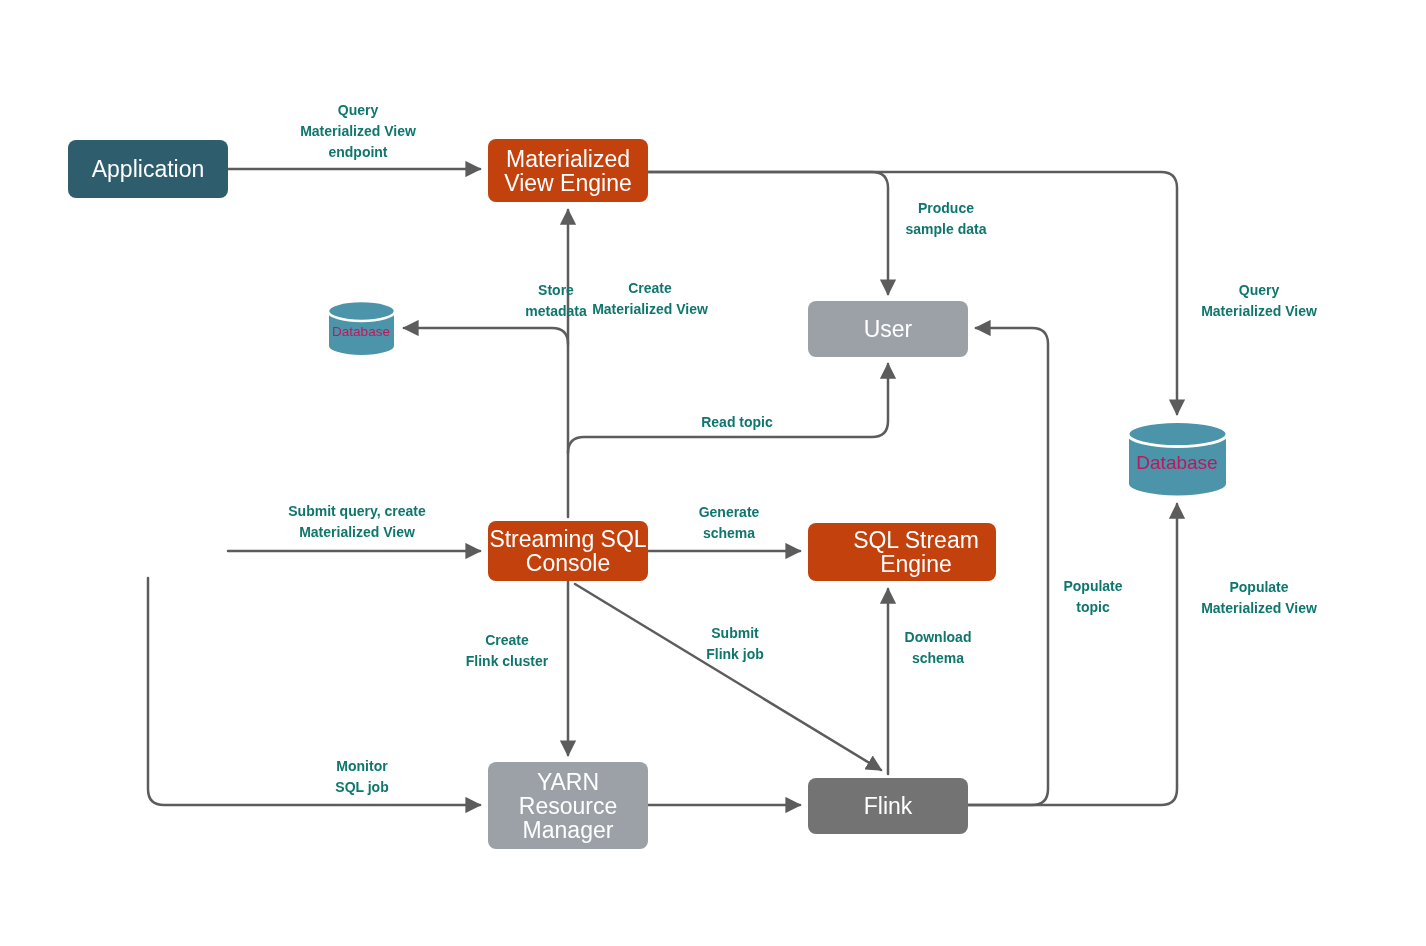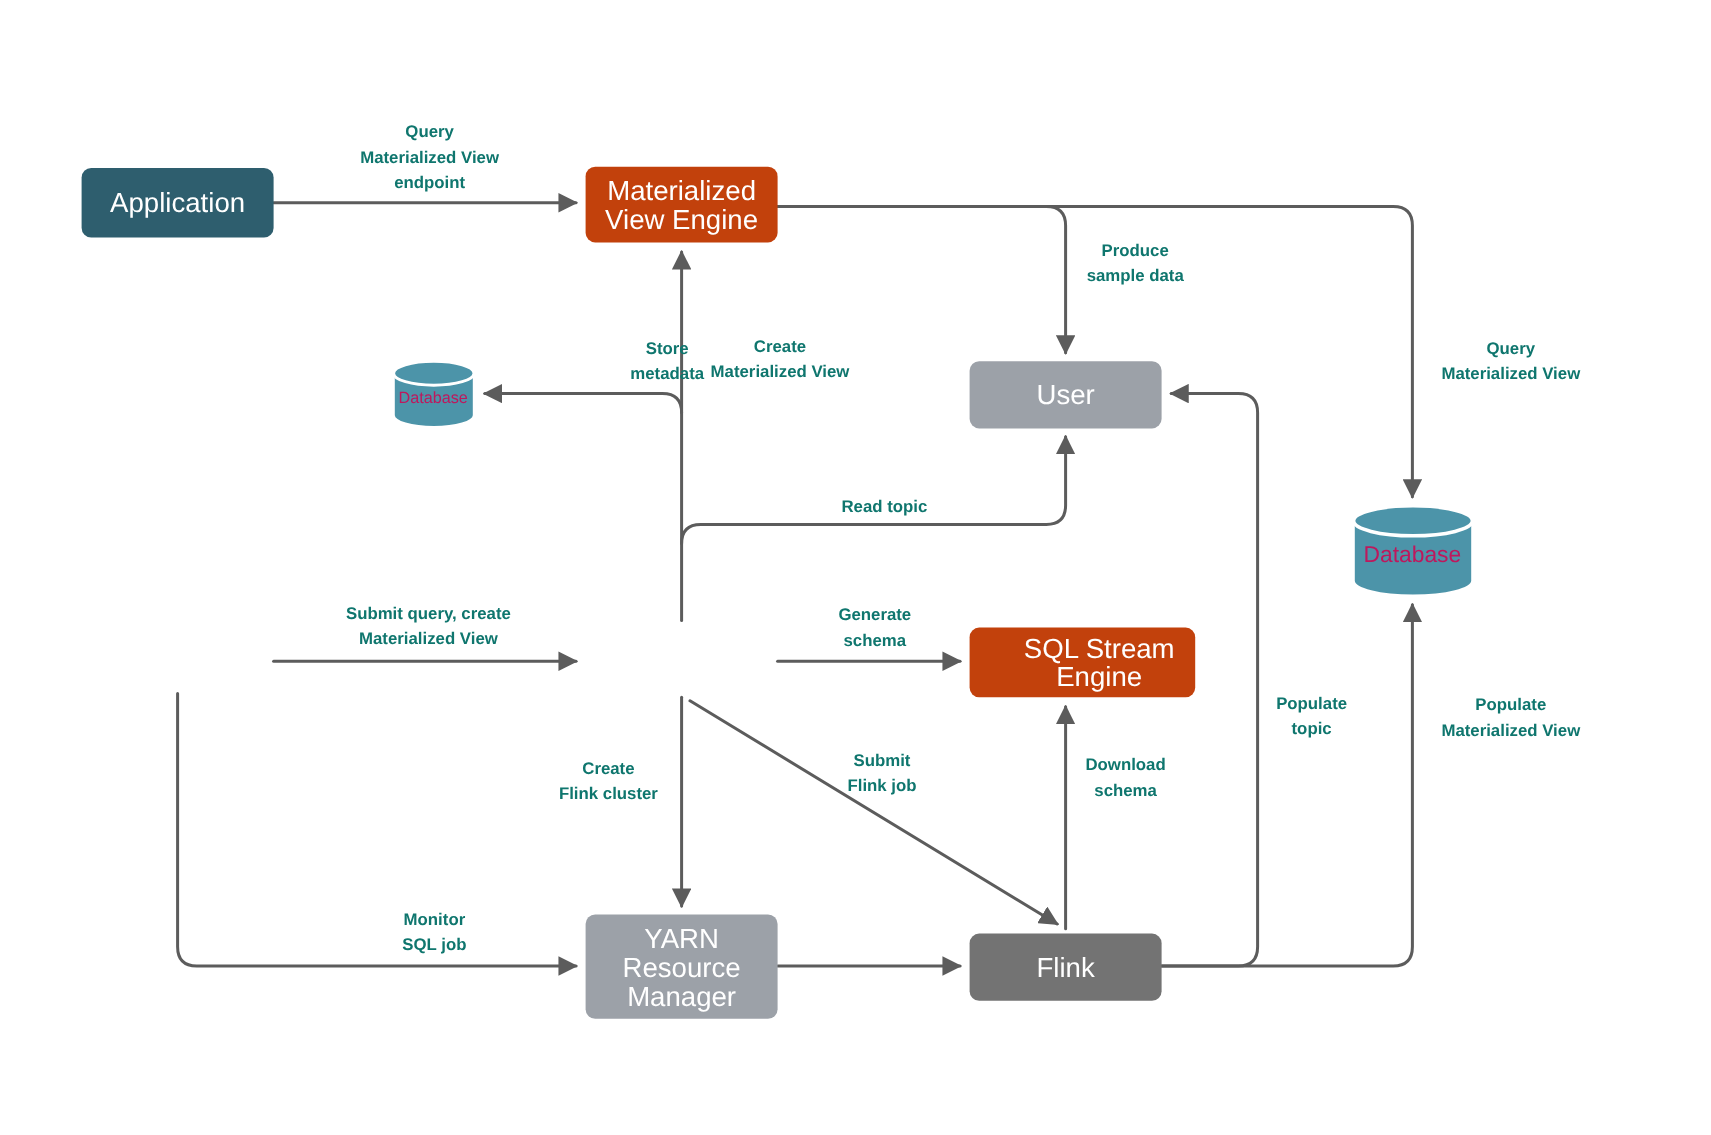--- a/index.html
+++ b/index.html
@@ -90,20 +90,24 @@
   <div class="node teal" style="left:488px; top:139px; width:160px; height:63px;">
     <span>Materialized
 View Engine</span>
   </div>
 
   <div class="node gray" style="left:808px; top:301px; width:160px; height:56px;">
     <span>User</span>
   </div>
 
 
+  <div class="node teal" style="left:488px; top:521px; width:160px; height:60px;">
+    <span>Streaming SQL
+Console</span>
+  </div>
 
   <div class="node teal" style="left:808px; top:523px; width:160px; height:58px;padding-left:28px;">
     <span>SQL Stream
 Engine</span>
   </div>
 
   <div class="node gray" style="left:488px; top:762px; width:160px; height:87px;">
     <span>YARN
 Resource
 Manager</span>

